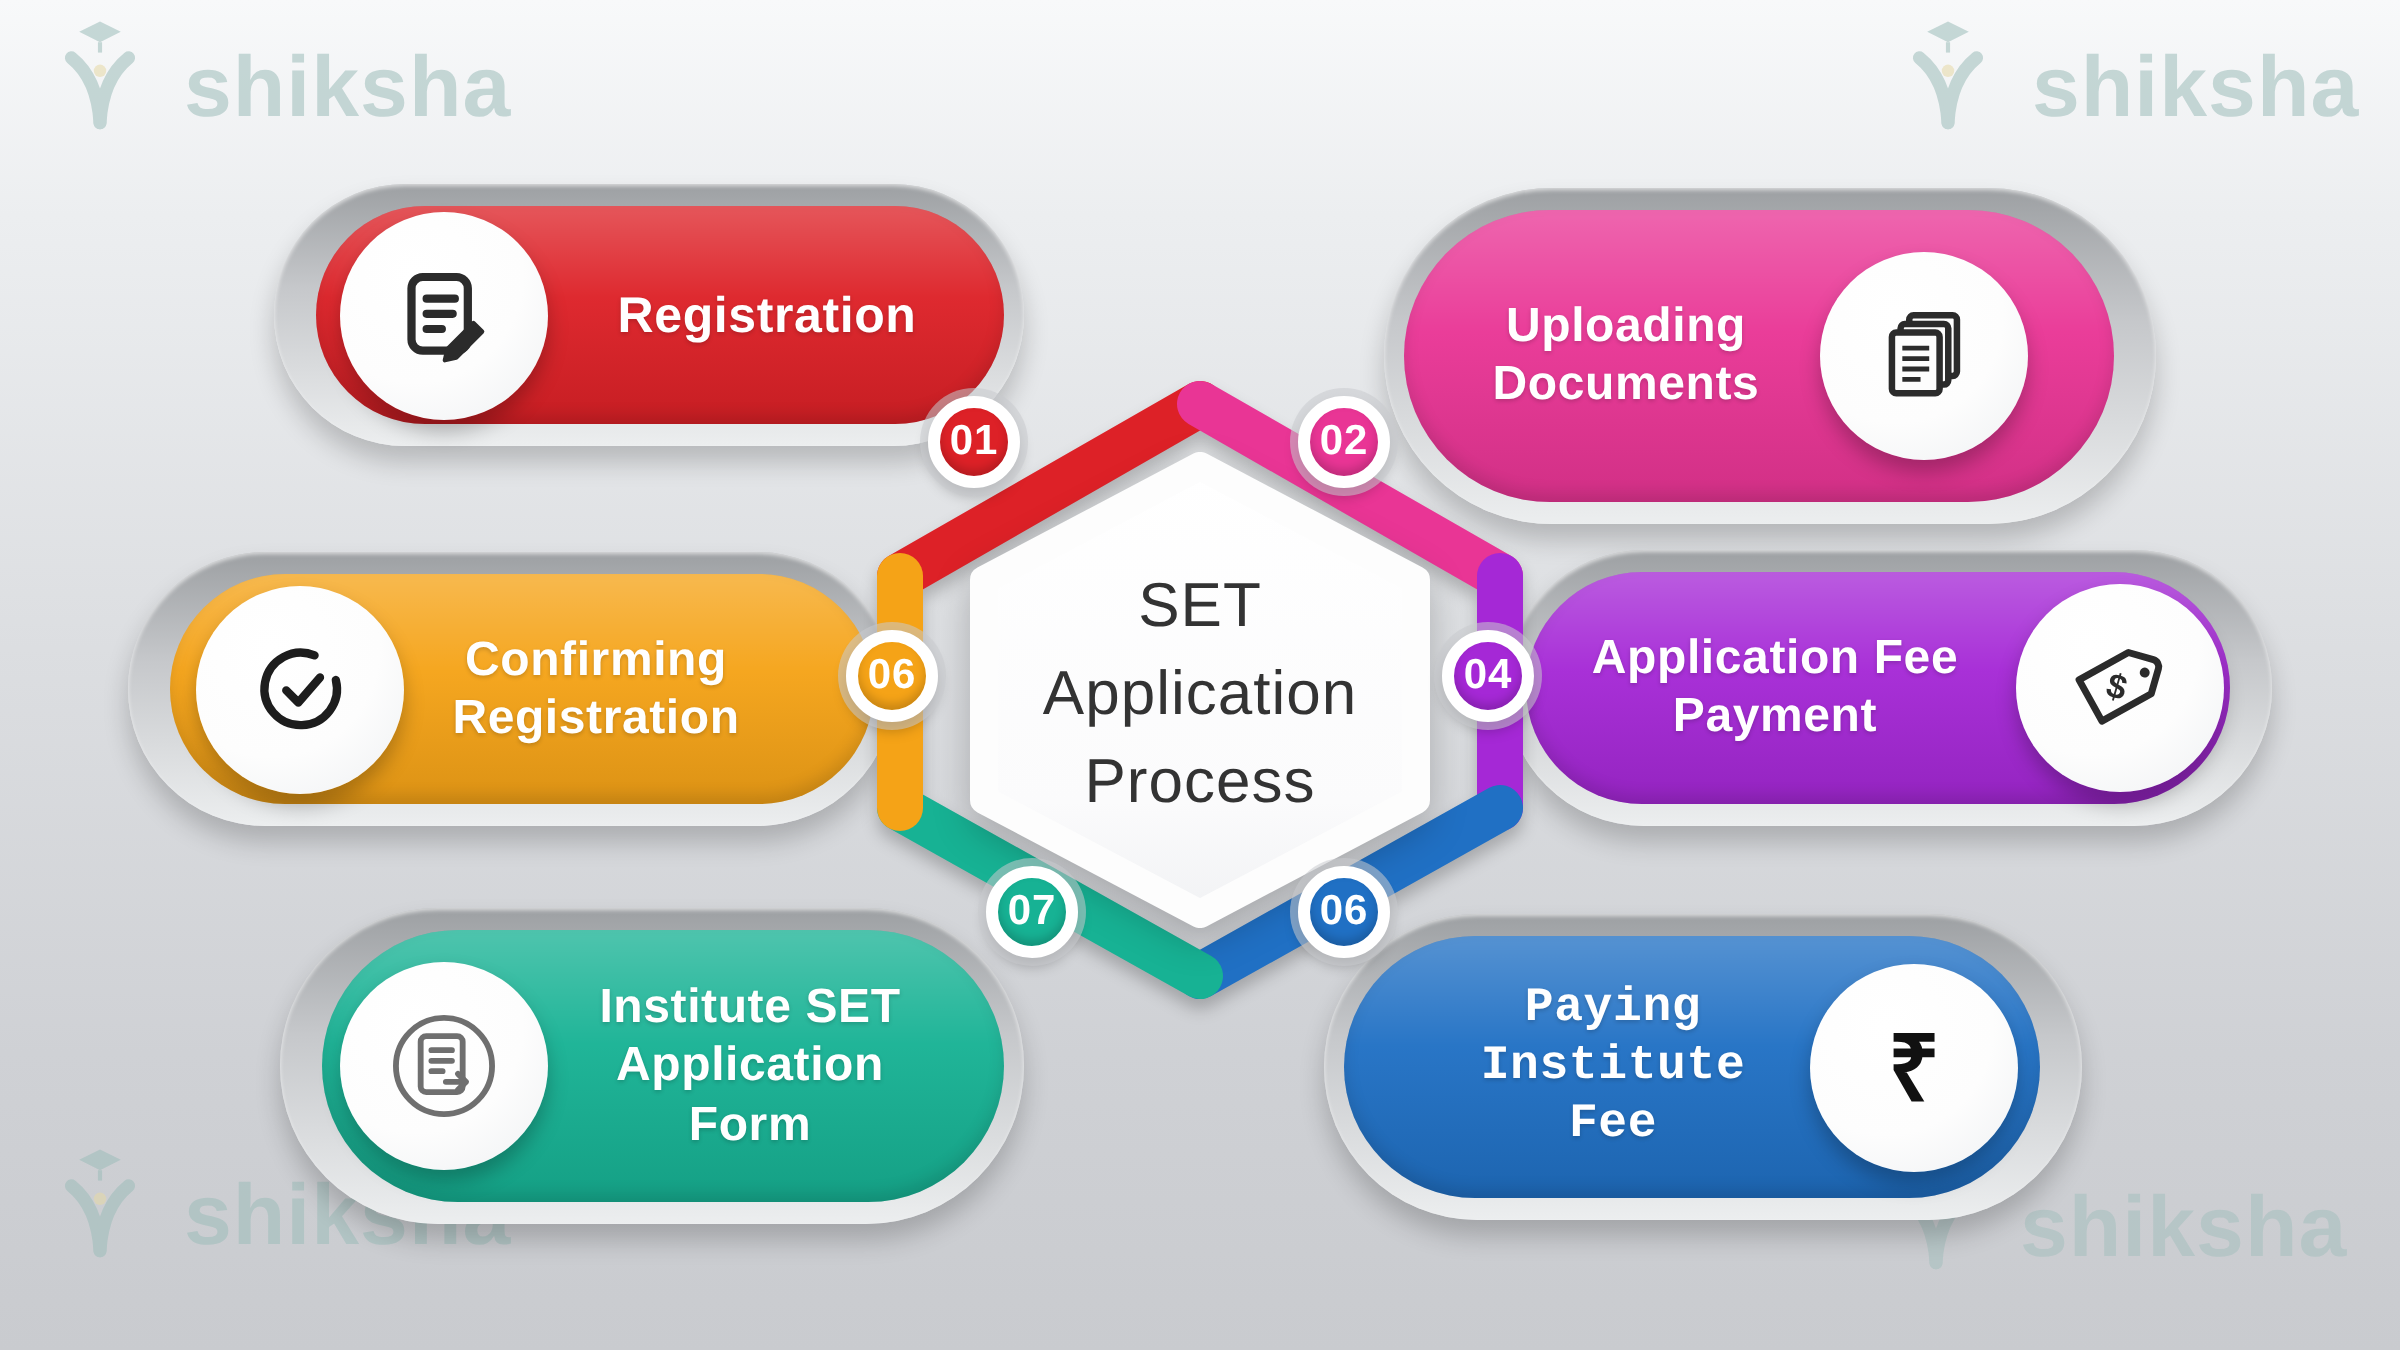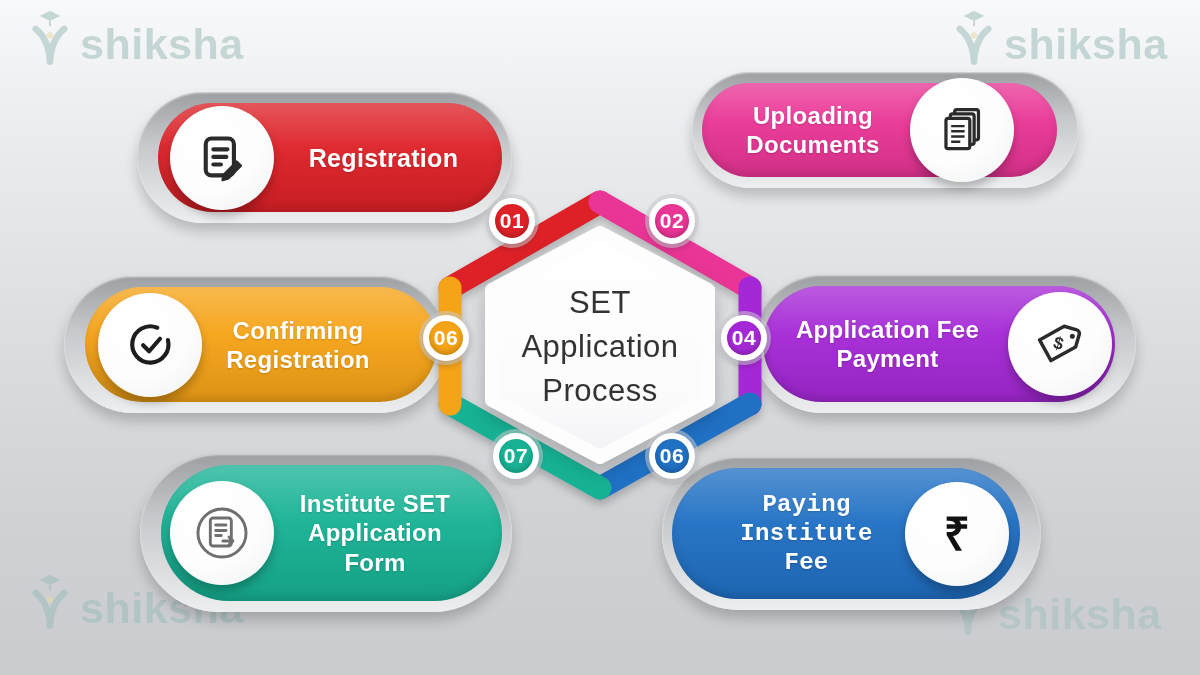--- a/index.html
+++ b/index.html
@@ -6,21 +6,21 @@
   html,body { width:1200px; height:675px; overflow:hidden; }
   body { font-family:"Liberation Sans", sans-serif; }
 
   .canvas {
     position:relative; width:1200px; height:675px; overflow:hidden;
     background:linear-gradient(180deg,#f8f9fa 0%,#eceef0 16%,#dcdee1 48%,#cfd1d5 78%,#c9cbcf 100%);
   }
 
   
   .watermark {
-    position:absolute; display:flex; align-items:flex-end; gap:4px;
+    position:absolute; display:flex; align-items:flex-end; gap:16px;
     opacity:.55; pointer-events:none; color:#9dbdba;
   }
   .watermark .wm-text {
     font-size:43px; font-weight:600; letter-spacing:.5px; line-height:1;
     padding-bottom:4px;
   }
   .wm-logo { width:52px; height:64px; }
 
   
   .pill {
@@ -52,21 +52,21 @@
     color:#ffffff; font-size:24px; font-weight:600; line-height:1.22;
     letter-spacing:.3px; text-align:center; white-space:pre-line;
     text-shadow:0 1px 2px rgba(0,0,0,.18);
   }
 
   
   #pill-registration      { left:137px; top:92px;  width:375px; height:131px; }
   #pill-registration      .pill-circle { left:33px; }
   #pill-registration      .pill-label  { left:140px; right:22px; font-size:25px; }
 
-  #pill-uploading         { left:692px; top:72px;  width:386px; height:116px; }
+  #pill-uploading         { left:692px; top:94px;  width:386px; height:168px; }
   #pill-uploading         .pill-circle { right:64px; }
   #pill-uploading         .pill-label  { left:24px; right:168px; }
 
   #pill-confirming        { left:64px;  top:276px; width:383px; height:137px; }
   #pill-confirming        .pill-circle { left:34px; }
   #pill-confirming        .pill-label  { left:138px; right:53px; }
 
   #pill-application-fee   { left:753px; top:275px; width:383px; height:138px; }
   #pill-application-fee   .pill-circle { right:24px; }
   #pill-application-fee   .pill-label  { left:26px; right:140px; }
@@ -93,21 +93,21 @@
 
   
   .badge {
     position:absolute; width:46px; height:46px; border-radius:50%;
     border:6px solid #ffffff; z-index:5;
     display:flex; align-items:center; justify-content:center;
     color:#ffffff; font-size:21px; font-weight:700; letter-spacing:.5px;
     box-shadow:0 0 0 4px rgba(200,202,206,.55), 0 4px 7px rgba(0,0,0,.25),
                inset 0 -3px 5px rgba(0,0,0,.18);
   }
-  #badge-01 { left:489px; top:198px; }
+  #badge-01 { left:464px; top:198px; }
   #badge-02 { left:649px; top:198px; }
   #badge-03 { left:423px; top:315px; }
   #badge-04 { left:721px; top:315px; }
   #badge-05 { left:493px; top:433px; }
   #badge-06 { left:649px; top:433px; }
 
   .icon-glyph { font-size:46px; font-weight:600; color:#111; line-height:1; }
 </style>
 </head>
 <body>

